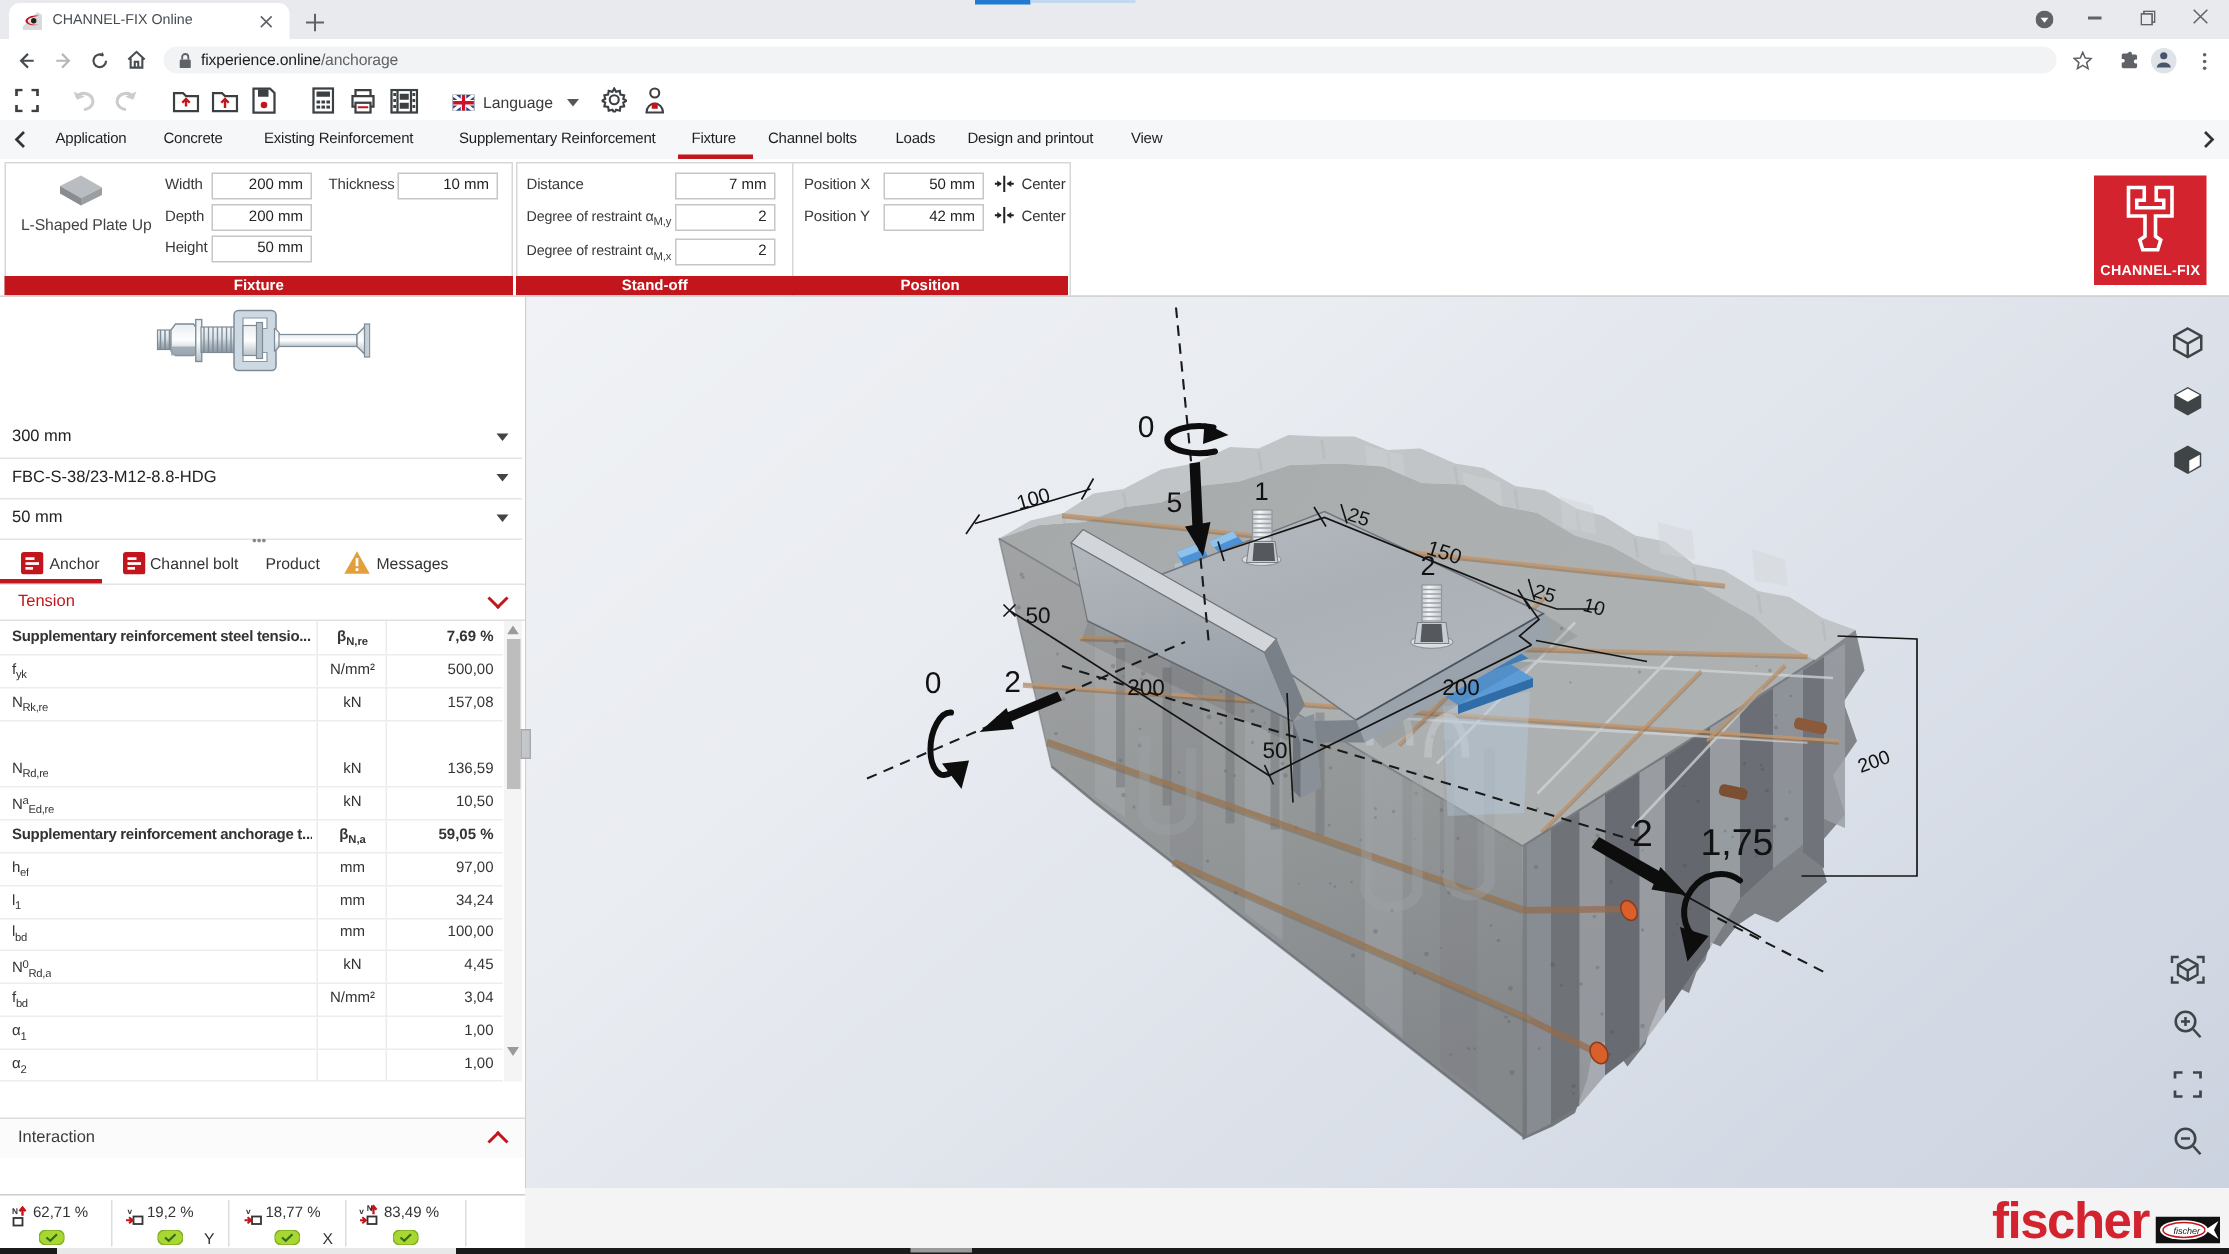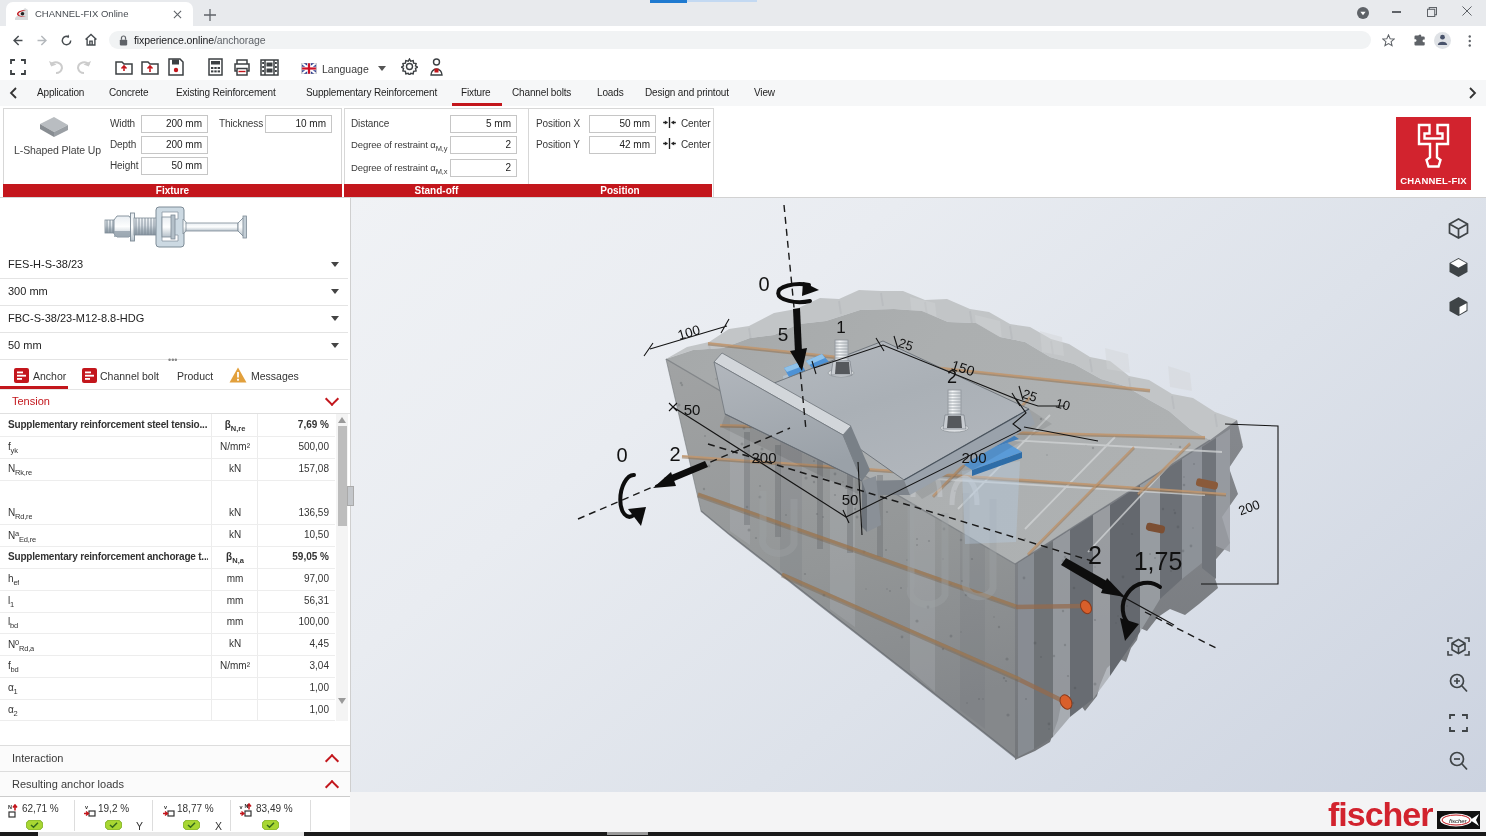--- a/index.html
+++ b/index.html
@@ -205,21 +205,21 @@
   <div class="lbl" style="left:110px;top:12px">Width</div>
     <div class="inp" style="left:141px;top:9px;width:60px">200 mm</div>
   <div class="lbl" style="left:110px;top:33px">Depth</div>
     <div class="inp" style="left:141px;top:30px;width:60px">200 mm</div>
   <div class="lbl" style="left:110px;top:54px">Height</div>
     <div class="inp" style="left:141px;top:51px;width:60px">50 mm</div>
   <div class="lbl" style="left:219px;top:12px">Thickness</div>
     <div class="inp" style="left:265px;top:9px;width:60px">10 mm</div>
   <div class="redbar" style="left:3px;top:78px;width:339px">Fixture</div>
   <div class="lbl" style="left:351px;top:12px">Distance</div>
-    <div class="inp" style="left:450px;top:9px;width:60px">5 mm</div>
+    <div class="inp" style="left:450px;top:9px;width:60px">7 mm</div>
   <div class="lbl" style="left:351px;top:33px;font-size:9.5px">Degree of restraint α<sub>M,y</sub></div>
     <div class="inp" style="left:450px;top:30px;width:60px">2</div>
   <div class="lbl" style="left:351px;top:56px;font-size:9.5px">Degree of restraint α<sub>M,x</sub></div>
     <div class="inp" style="left:450px;top:53px;width:60px">2</div>
   <div class="redbar" style="left:344px;top:78px;width:185px">Stand-off</div>
   <div class="lbl" style="left:536px;top:12px">Position X</div>
     <div class="inp" style="left:589px;top:9px;width:60px">50 mm</div>
   <div class="lbl" style="left:536px;top:33px">Position Y</div>
     <div class="inp" style="left:589px;top:30px;width:60px">42 mm</div>
   <svg class="ab" style="left:663px;top:11px" width="13" height="11" viewBox="0 0 15 13">
@@ -283,21 +283,20 @@
       <rect x="68" y="11" width="4" height="24" fill="#b4c0c9" stroke="#7d8b96" stroke-width="0.8"></rect>
 
       <path d="M80,15 q4,2 4,7.5 q0,5.5 -4,7.5 Z" fill="url(#st2)" stroke="#7d8b96" stroke-width="0.8"></path>
 
       <rect x="83" y="19" width="52" height="8" fill="url(#st2)" stroke="#7d8b96" stroke-width="0.8"></rect>
 
       <path d="M135,19 l5,-5 h2 v18 h-2 l-5,-5 Z" fill="url(#st2)" stroke="#7d8b96" stroke-width="0.9"></path>
       <rect x="140" y="12" width="3.5" height="22" fill="#c3ced6" stroke="#7d8b96" stroke-width="0.8"></rect>
     </svg>
   </div>
-  <div class="drow" style="top:53px"><span>FES-H-S-38/23</span><div class="caret"></div></div>
   <div class="drow" style="top:80px"><span>300 mm</span><div class="caret"></div></div>
   <div class="drow" style="top:107px"><span>FBC-S-38/23-M12-8.8-HDG</span><div class="caret"></div></div>
   <div class="drow" style="top:134px"><span>50 mm</span><div class="caret"></div></div>
   <div class="ab" style="left:168px;top:161px;width:14px;height:3px;color:#888;font-size:9px;line-height:3px">•••</div>
   <div class="ab" style="left:0;top:192px;width:350px;height:22px">
     <div class="ab" style="left:12px;top:5px;font-size:11px;color:#c3161c">Tension</div>
     <div class="chdn"></div>
   </div>
   <div id="tabs" class="ab" style="left:0;top:166px;width:350px;height:25px;border-bottom:1px solid #e5e5e5">
     <svg class="ab" style="left:14px;top:4px" width="15" height="15" viewBox="0 0 15 15">
@@ -357,21 +356,21 @@
         <div class="tv">59,05 %</div>
       </div>
     <div class="trow" style="top:154px">
         <div class="tl">h<sub>ef</sub></div>
         <div class="tu">mm</div>
         <div class="tv">97,00</div>
       </div>
     <div class="trow" style="top:176px">
         <div class="tl">l<sub>1</sub></div>
         <div class="tu">mm</div>
-        <div class="tv">56,31</div>
+        <div class="tv">34,24</div>
       </div>
     <div class="trow" style="top:197px">
         <div class="tl">l<sub>bd</sub></div>
         <div class="tu">mm</div>
         <div class="tv">100,00</div>
       </div>
     <div class="trow" style="top:219px">
         <div class="tl">N<sup>0</sup><sub>Rd,a</sub></div>
         <div class="tu">kN</div>
         <div class="tv">4,45</div>
@@ -395,24 +394,20 @@
     <div class="ab" style="left:338px;top:12px;width:9px;height:100px;background:#bdbdbd"></div>
     <svg class="ab" style="left:338px;top:3px" width="8" height="6" viewBox="0 0 8 6">
         <path d="M4,0 L8,6 H0 Z" fill="#9a9a9a"></path>
       </svg>
     <svg class="ab" style="left:338px;top:284px" width="8" height="6" viewBox="0 0 8 6">
         <path d="M4,6 L8,0 H0 Z" fill="#9a9a9a"></path>
       </svg>
   </div>
   <div class="sect" style="top:547px;height:26px">
       <div class="ab" style="left:12px;top:6px">Interaction</div>
-      <div class="chup" style="top:10px"></div>
-    </div>
-  <div class="sect" style="top:573px;height:25px">
-      <div class="ab" style="left:12px;top:6px">Resulting anchor loads</div>
       <div class="chup" style="top:10px"></div>
     </div>
   <div id="statusbar" class="ab" style="left:0;top:598px;width:350px;height:37px;border-top:1px solid #ccc;background:#fff">
     <div class="ab" style="left:74px;top:3px;width:1px;height:31px;background:#ddd"></div>
     <div class="ab" style="left:152px;top:3px;width:1px;height:31px;background:#ddd"></div>
     <div class="ab" style="left:230px;top:3px;width:1px;height:31px;background:#ddd"></div>
     <div class="ab" style="left:310px;top:3px;width:1px;height:31px;background:#ddd"></div>
     <svg class="ab" style="left:7px;top:7px" width="13" height="14" viewBox="0 0 13 14">
         <rect x="2" y="8" width="6" height="5" fill="none" stroke="#333" stroke-width="1.2"></rect>
         <path d="M8,6.5 V1.5 M6,3.5 L8,1 L10,3.5" stroke="#c3161c" stroke-width="1.6" fill="none"></path>

